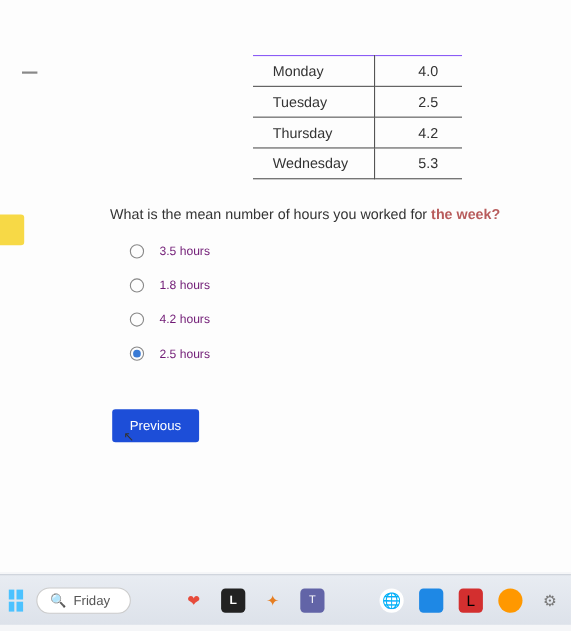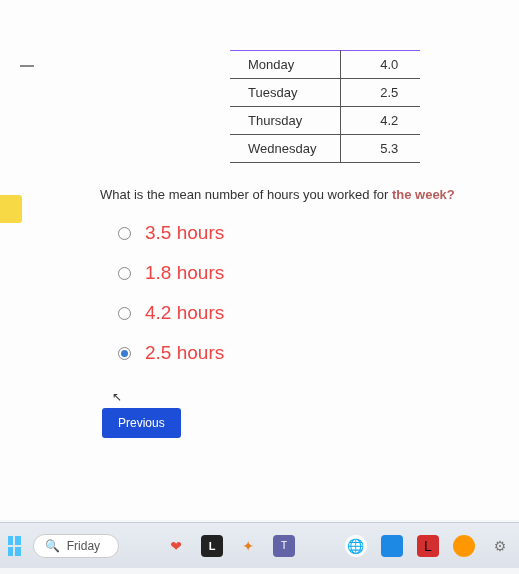--- a/index.html
+++ b/index.html
@@ -61,22 +61,22 @@
   }
   .question .em { color: #b85c5c; font-weight: 600; }
   .options {
     margin-left: 58px;
   }
   .option {
     display: flex;
     align-items: center;
     gap: 14px;
     margin-bottom: 18px;
-    font-size: 19px;
-    color: #ef4444;
+    font-size: 11px;
+    color: #701a75;
     cursor: pointer;
   }
   .radio {
     width: 13px;
     height: 13px;
     border: 1.5px solid #888;
     border-radius: 50%;
     display: flex;
     align-items: center;
     justify-content: center;

